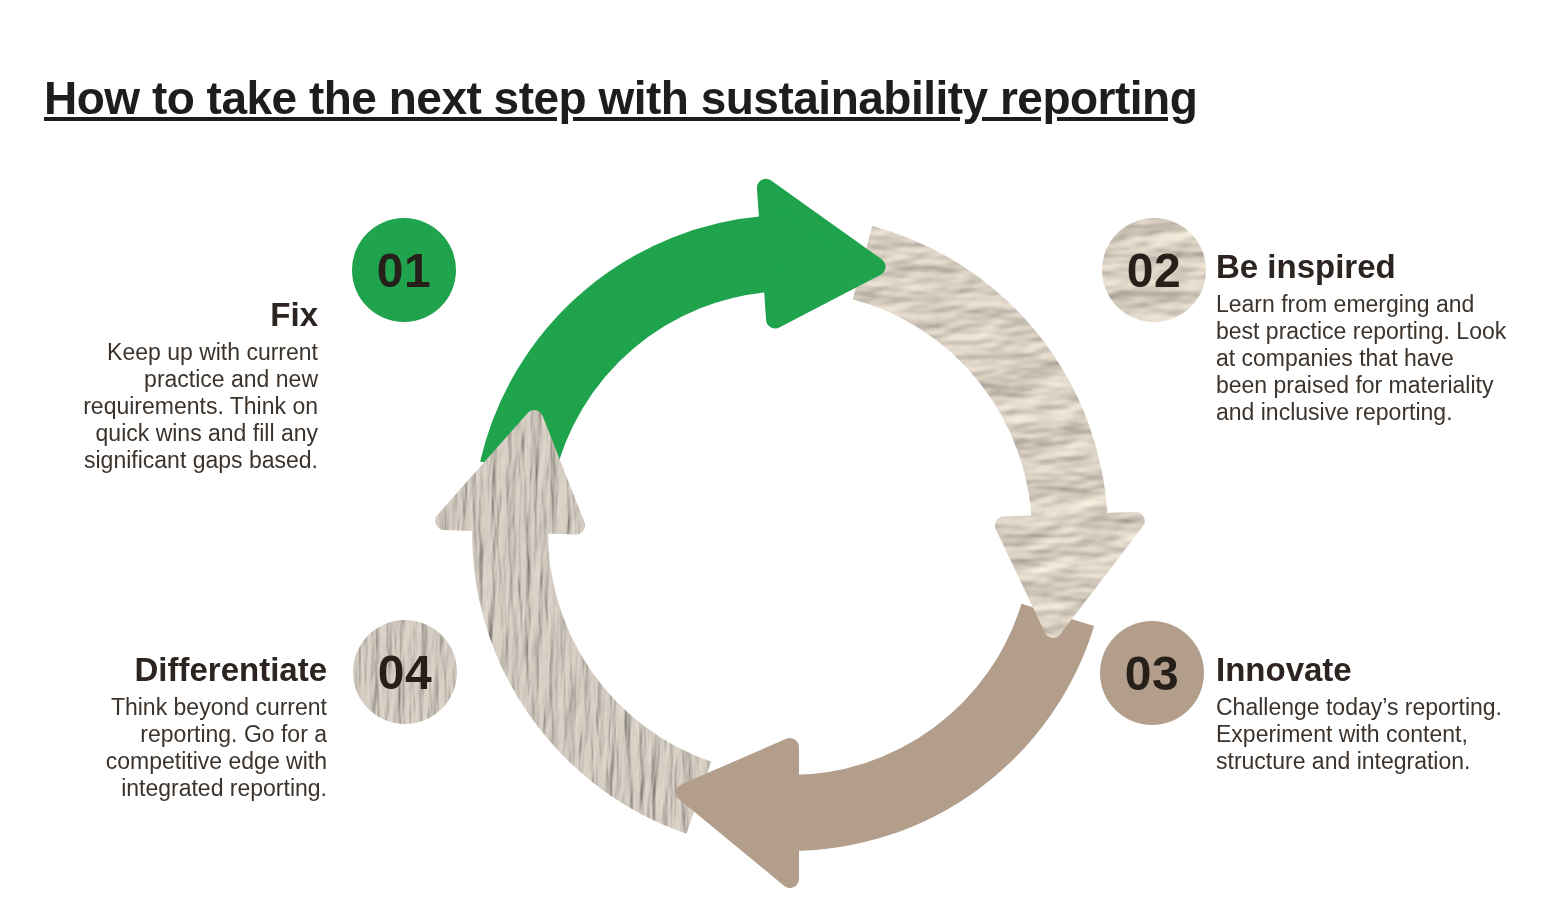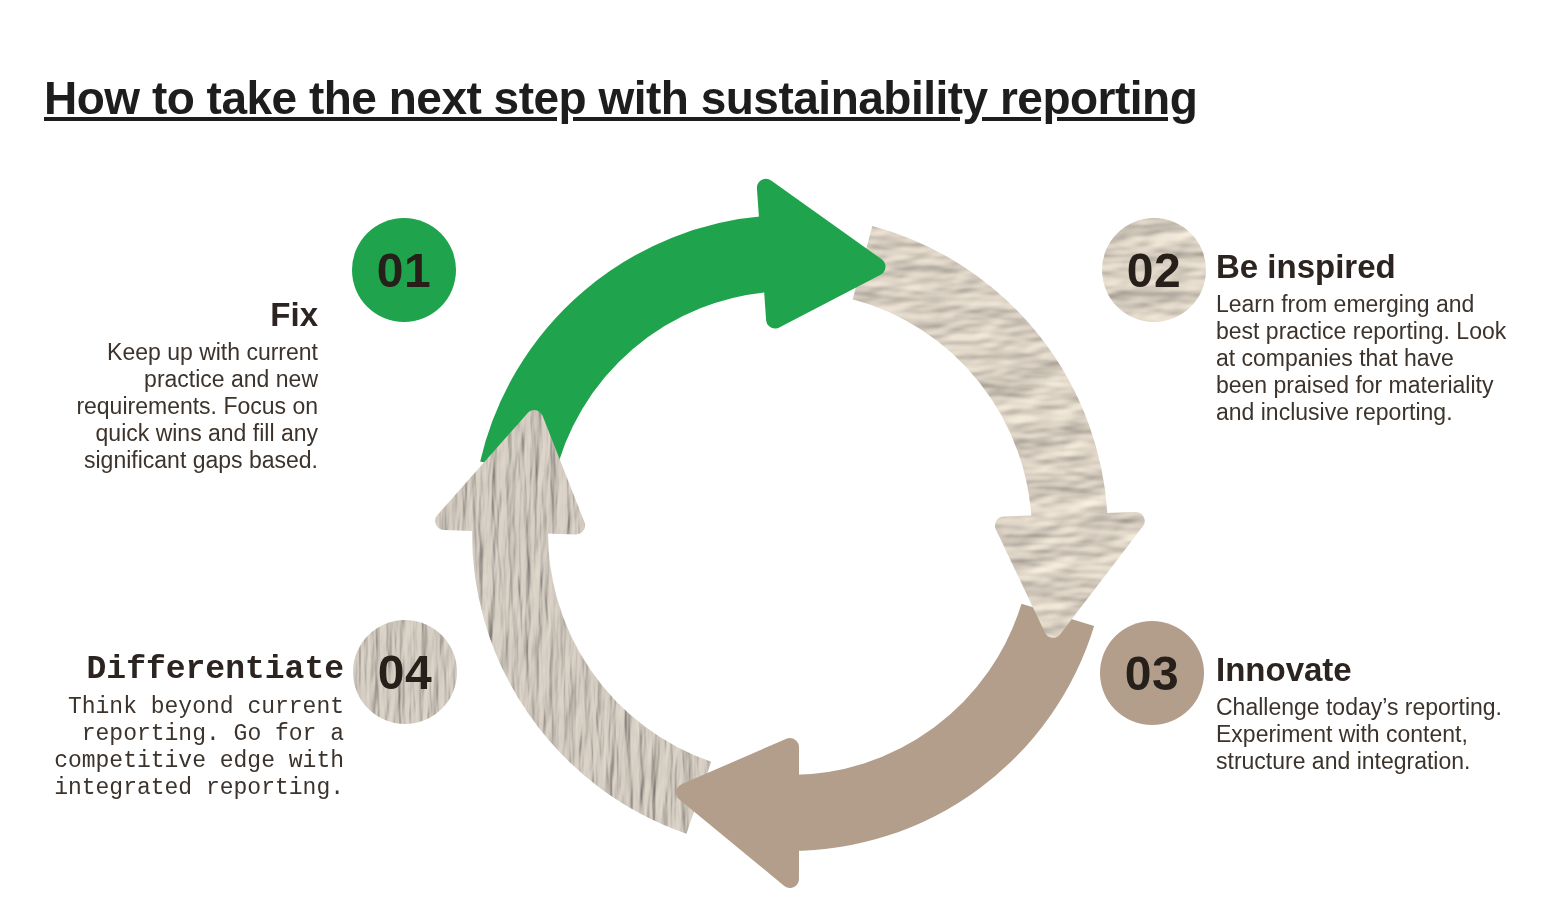--- a/index.html
+++ b/index.html
@@ -48,21 +48,21 @@
     color: #3b332c;
     white-space: pre-line;
     margin: 0;
   }
   .align-right { text-align: right; }
   .align-left  { text-align: left; }
 
   .step-fix          { left: 26px;   top: 248px; width: 292px; margin-top: 48px; }
   .step-inspired     { left: 1216px; top: 248px; width: 340px; }
   .step-innovate     { left: 1216px; top: 651px; width: 340px; }
-  .step-differentiate{ left: 52px;   top: 651px; width: 292px; font-family: Liberation Mono, monospace; }
+  .step-differentiate{ left: 35px;   top: 651px; width: 292px; }
 
   .badge-number {
     font-family: "Liberation Sans", "DejaVu Sans", sans-serif;
     font-size: 48px;
     font-weight: 700;
     letter-spacing: 0.5px;
   }
 </style>
 </head>
 <body>
@@ -118,21 +118,21 @@
   <text class="badge-number" x="1152" y="690" text-anchor="middle" fill="#27201a">03</text>
 
   <circle cx="405" cy="672" r="52" filter="url(#texGrass)" fill="#b7afa4"></circle>
   <text class="badge-number" x="405" y="689" text-anchor="middle" fill="#27201a">04</text>
 </svg>
 
 <div class="step-block step-fix align-right">
   <div class="step-heading">Fix</div>
   <div class="step-desc">Keep up with current
 practice and new
-requirements. Focus on
+requirements. Think on
 quick wins and fill any
 significant gaps based.</div>
 </div>
 
 <div class="step-block step-inspired align-left">
   <div class="step-heading">Be inspired</div>
   <div class="step-desc">Learn from emerging and
 best practice reporting. Look
 at companies that have
 been praised for materiality

